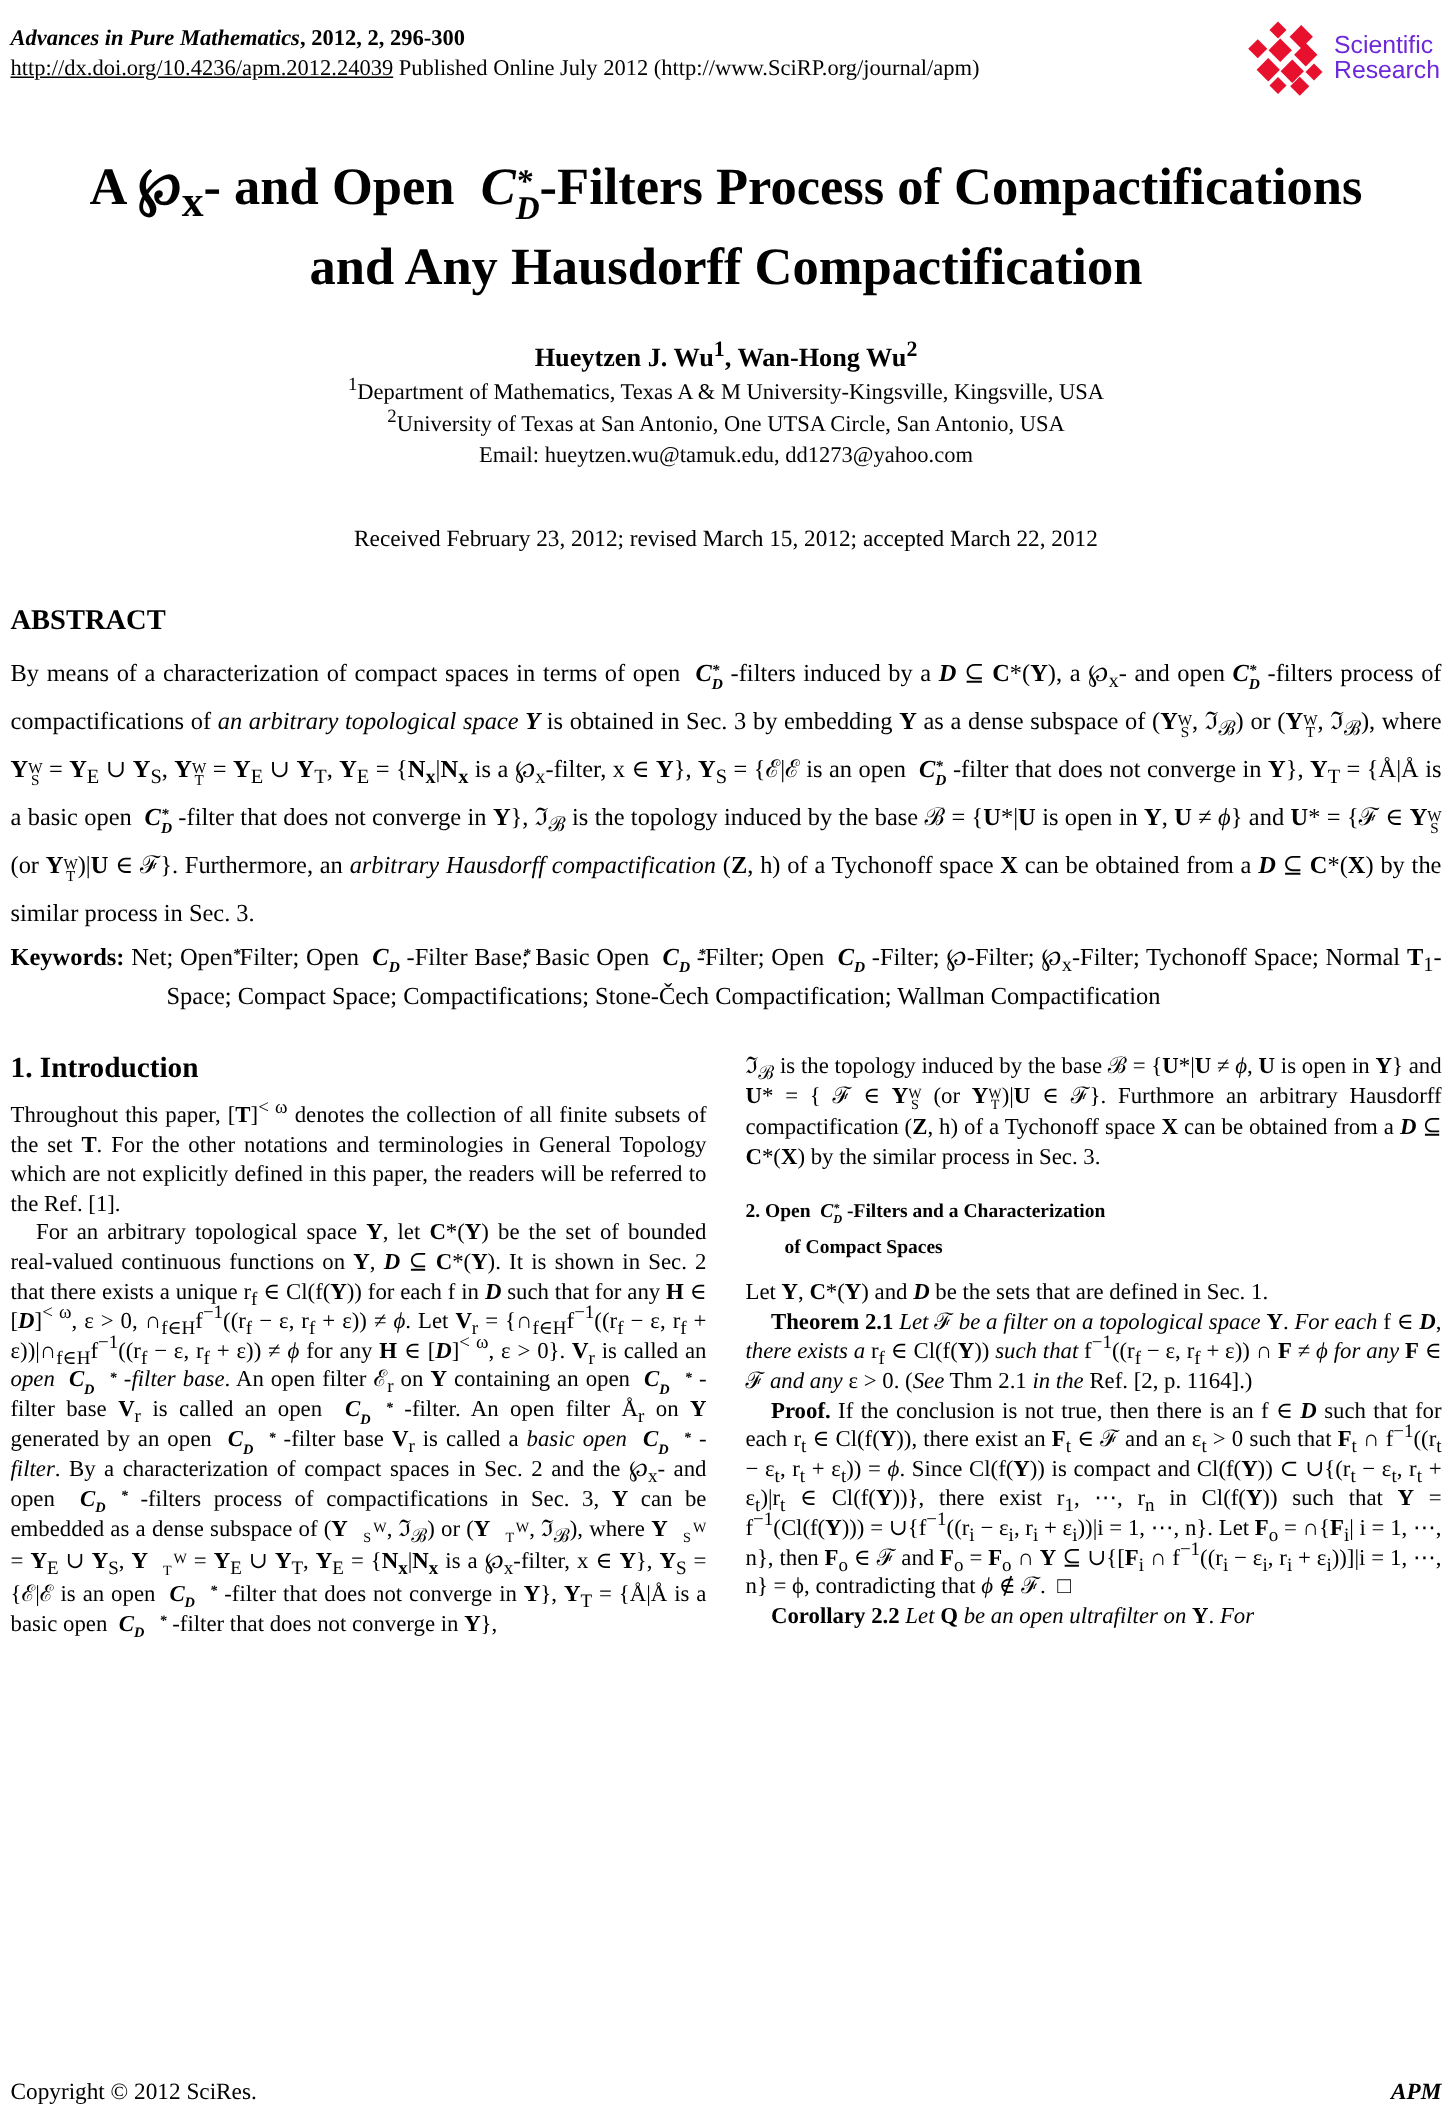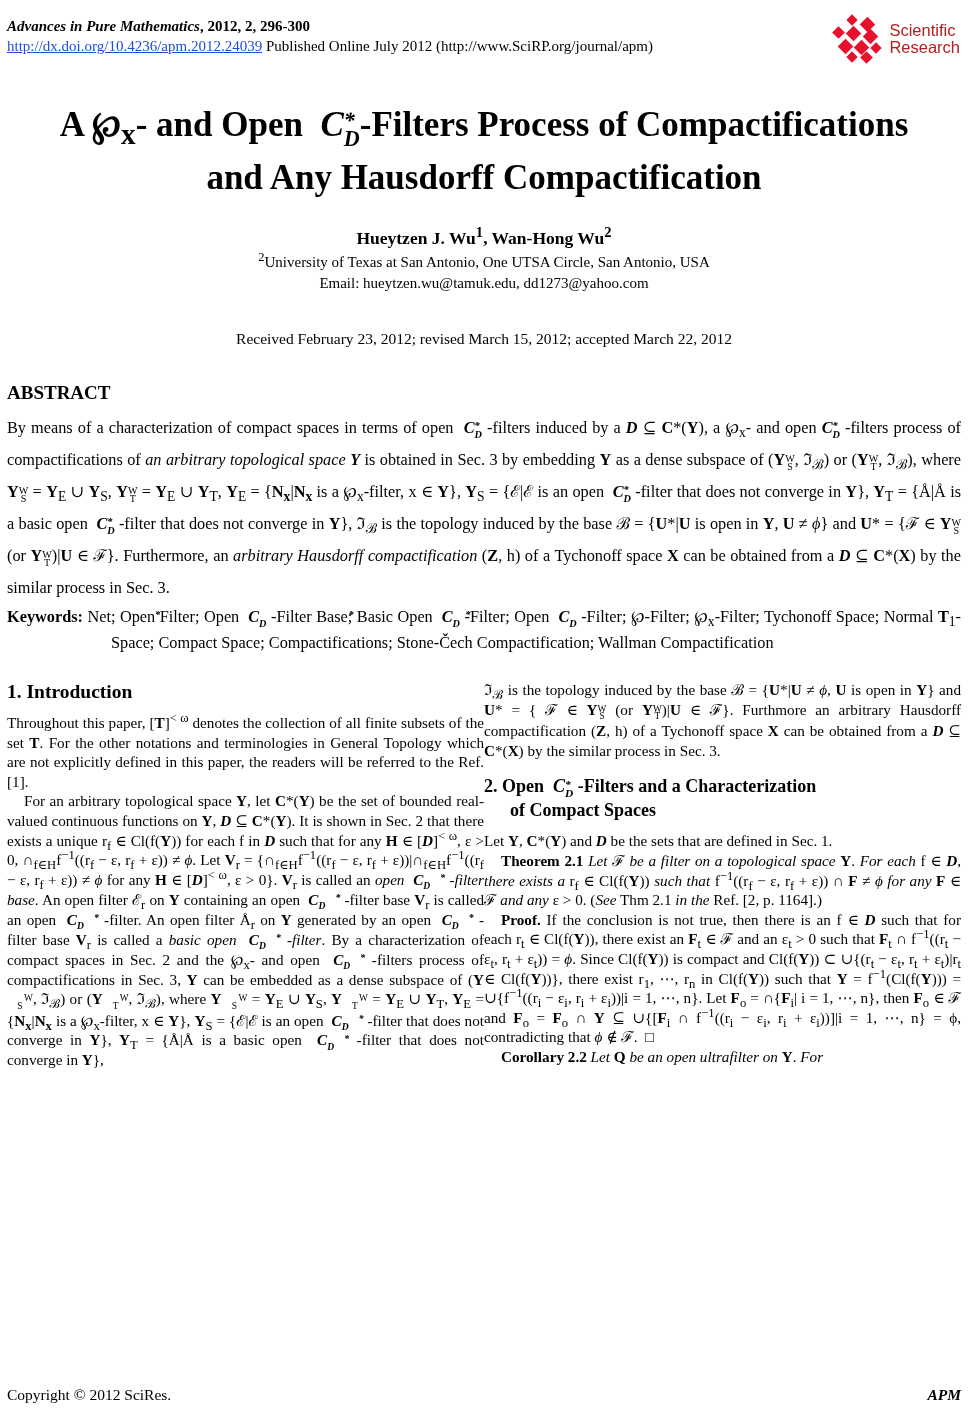--- a/index.html
+++ b/index.html
@@ -6,45 +6,45 @@
   body {
     width:968px; height:1417px; position:relative; overflow:hidden;
     font-family:"Liberation Serif", "DejaVu Serif", serif; color:#000;
   }
   .page { padding:16px 7px 0 7px; position:relative; height:1409px; overflow:hidden; }
 
   
   .hdr { position:relative; font-size:15px; line-height:20px; }
   .jline { font-weight:bold; }
   .doiline { }
-  .doi-link { color:#1d4ed8; text-decoration:underline; cursor:pointer; }
+  .doi-link { color:#000000; text-decoration:underline; cursor:pointer; }
   .logo { position:absolute; right:1px; top:0; display:flex; align-items:center; gap:7px; }
   .marks { position:relative; width:50px; height:46px; }
   .dm { position:absolute; background:#e8112d; transform:rotate(45deg); }
-  .logo-text { font-family:"Liberation Sans", "DejaVu Sans", sans-serif; font-size:16.5px; line-height:17px; color:#b91c1c; }
+  .logo-text { font-family:"Liberation Sans", "DejaVu Sans", sans-serif; font-size:16.5px; line-height:17px; color:#6d28d9; }
 
   
   .title { text-align:center; font-size:35px; font-weight:bold; margin-top:42px; line-height:53px; }
   .authors { text-align:center; font-size:17.5px; font-weight:bold; margin-top:24px; }
   .affils { text-align:center; font-size:15px; line-height:21px; margin-top:3px; }
   .received { text-align:center; font-size:15.5px; margin-top:36px; }
 
   
   .abs-h { font-size:19px; font-weight:bold; margin-top:34px; }
   .abs-b { font-size:16.3px; line-height:32px; margin-top:8px; text-align:justify; }
   .kw { font-size:16.3px; line-height:26px; padding-left:104px; text-indent:-104px; text-align:justify; }
   .kw-label { font-weight:bold; }
 
   
-  .cols { display:flex; margin-top:24px; }
+  .cols { display:flex; gap:26px; margin-top:24px; }
   .col { flex:1; min-width:0; text-align:justify; font-size:15.2px; line-height:19.6px; }
   .col p { margin:0; }
   .col p.ind { text-indent:17px; }
   .h1 { font-size:19.5px; font-weight:bold; line-height:24px; margin:0 0 9px 0; text-align:left; }
-  .h2 { font-size:18px; font-weight:bold; line-height:24px; margin:14px 0 9px 0; text-align:left; }
+  .h2 { font-size:13px; font-weight:bold; line-height:24px; margin:14px 0 9px 0; text-align:left; }
   .h2i { padding-left:26px; }
 
   
   .cd { font-weight:bold; font-style:italic; }
   .ss { display:inline-block; vertical-align:-0.45em; line-height:0.80; font-size:0.63em; text-align:left; }
   .st { display:inline-block; vertical-align:-0.50em; line-height:0.82; font-size:0.62em; text-align:center; font-weight:normal; font-style:normal; }
   sup, sub { line-height:0; }
 
   
   .footer { position:absolute; left:7px; right:7px; top:1386px; display:flex; justify-content:space-between; font-size:15.5px; }
@@ -74,20 +74,21 @@
       <div class="logo-text">
         <div>Scientific</div>
         <div>Research</div>
       </div>
     </div>
   </div>
 
   <div class="title">A ℘<sub>x</sub>- and Open &nbsp;<span class="cd">C<span class="ss">*<br>D</span></span>-Filters Process of Compactifications<br>and Any Hausdorff Compactification</div>
   <div class="authors">Hueytzen J. Wu<sup>1</sup>, Wan-Hong Wu<sup>2</sup></div>
   <div class="affils">
+    <div><sup>1</sup>Department of Mathematics, Texas A &amp; M University-Kingsville, Kingsville, USA</div>
     <div><sup>2</sup>University of Texas at San Antonio, One UTSA Circle, San Antonio, USA</div>
     <div>Email: hueytzen.wu@tamuk.edu, dd1273@yahoo.com</div>
   </div>
   <div class="received">Received February 23, 2012; revised March 15, 2012; accepted March 22, 2012</div>
 
   <div class="abs-h">ABSTRACT</div>
   <div class="abs-b">By means of a characterization of compact spaces in terms of open &nbsp;<span class="cd">C<span class="ss">*<br>D</span></span> -filters induced by a <b><i>D</i></b> ⊆ <b>C</b>*(<b>Y</b>), a ℘<sub>x</sub>- and open <span class="cd">C<span class="ss">*<br>D</span></span> -filters process of compactifications of <i>an arbitrary topological space</i> <b><i>Y</i></b> is obtained in Sec. 3 by embedding <b>Y</b> as a dense subspace of (<b>Y</b><span class="st">W<br>S</span>, ℑ<sub>ℬ</sub>) or (<b>Y</b><span class="st">W<br>T</span>, ℑ<sub>ℬ</sub>), where <b>Y</b><span class="st">W<br>S</span> = <b>Y</b><sub>E</sub> ∪ <b>Y</b><sub>S</sub>, <b>Y</b><span class="st">W<br>T</span> = <b>Y</b><sub>E</sub> ∪ <b>Y</b><sub>T</sub>, <b>Y</b><sub>E</sub> = {<b>N<sub>x</sub></b>|<b>N<sub>x</sub></b> is a ℘<sub>x</sub>-filter, x ∈ <b>Y</b>}, <b>Y</b><sub>S</sub> = {ℰ|ℰ is an open &nbsp;<span class="cd">C<span class="ss">*<br>D</span></span> -filter that does not converge in <b>Y</b>}, <b>Y</b><sub>T</sub> = {Å|Å is a basic open &nbsp;<span class="cd">C<span class="ss">*<br>D</span></span> -filter that does not converge in <b>Y</b>}, ℑ<sub>ℬ</sub> is the topology induced by the base ℬ = {<b>U</b>*|<b>U</b> is open in <b>Y</b>, <b>U</b> ≠ <i>ϕ</i>} and <b>U</b>* = {ℱ ∈ <b>Y</b><span class="st">W<br>S</span> (or <b>Y</b><span class="st">W<br>T</span>)|<b>U</b> ∈ ℱ}. Furthermore, an <i>arbitrary Hausdorff compactification</i> (<b>Z</b>, h) of a Tychonoff space <b>X</b> can be obtained from a <b><i>D</i></b> ⊆ <b>C</b>*(<b>X</b>) by the similar process in Sec. 3.</div>
 
   <div class="kw"><span class="kw-label">Keywords:</span><span> Net; Open Filter; Open &nbsp;<span class="cd">C<span class="ss">*<br>D</span></span> -Filter Base; Basic Open &nbsp;<span class="cd">C<span class="ss">*<br>D</span></span> -Filter; Open &nbsp;<span class="cd">C<span class="ss">*<br>D</span></span> -Filter; ℘-Filter; ℘<sub>x</sub>-Filter; Tychonoff Space; Normal <b>T</b><sub>1</sub>-Space; Compact Space; Compactifications; Stone-Čech Compactification; Wallman Compactification</span></div>
 

